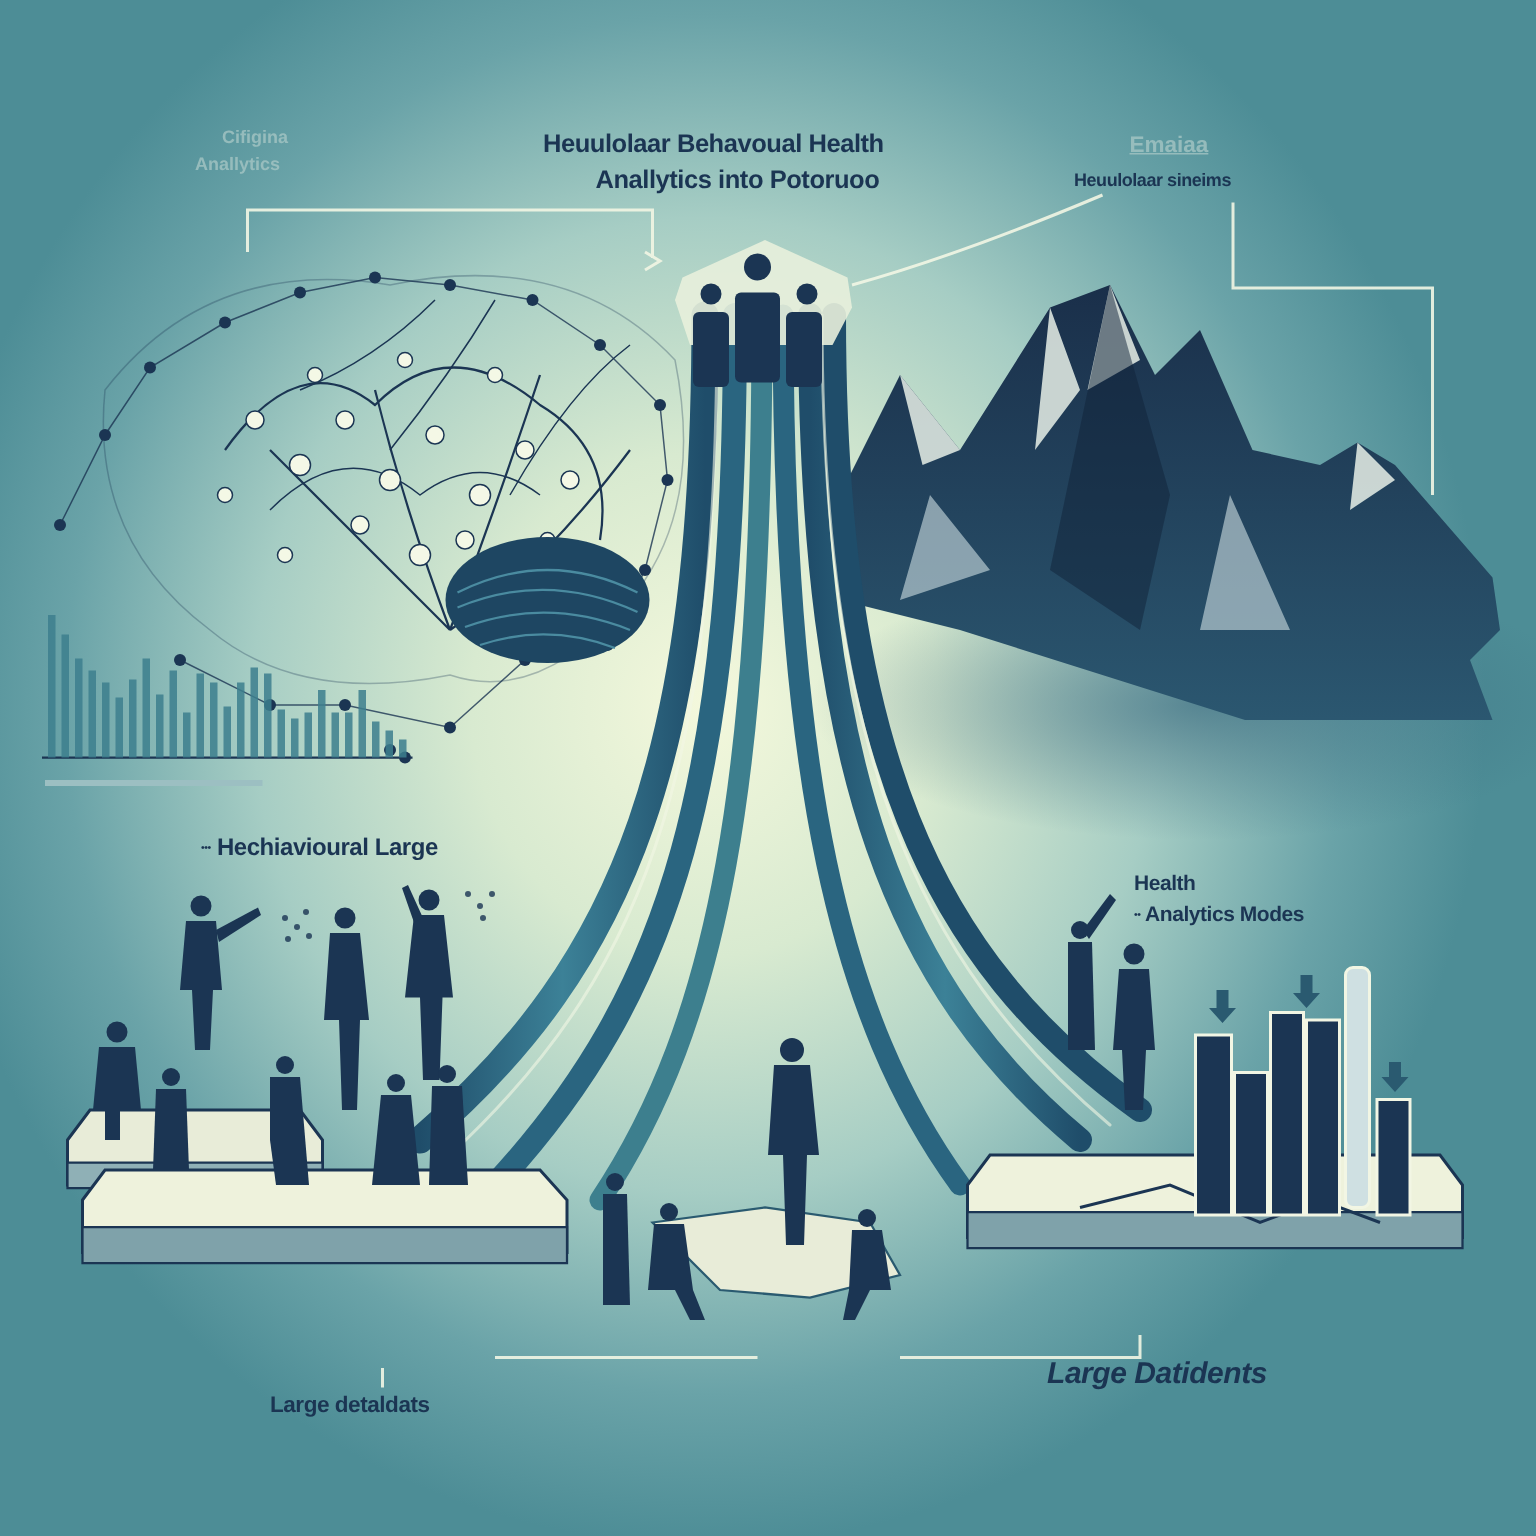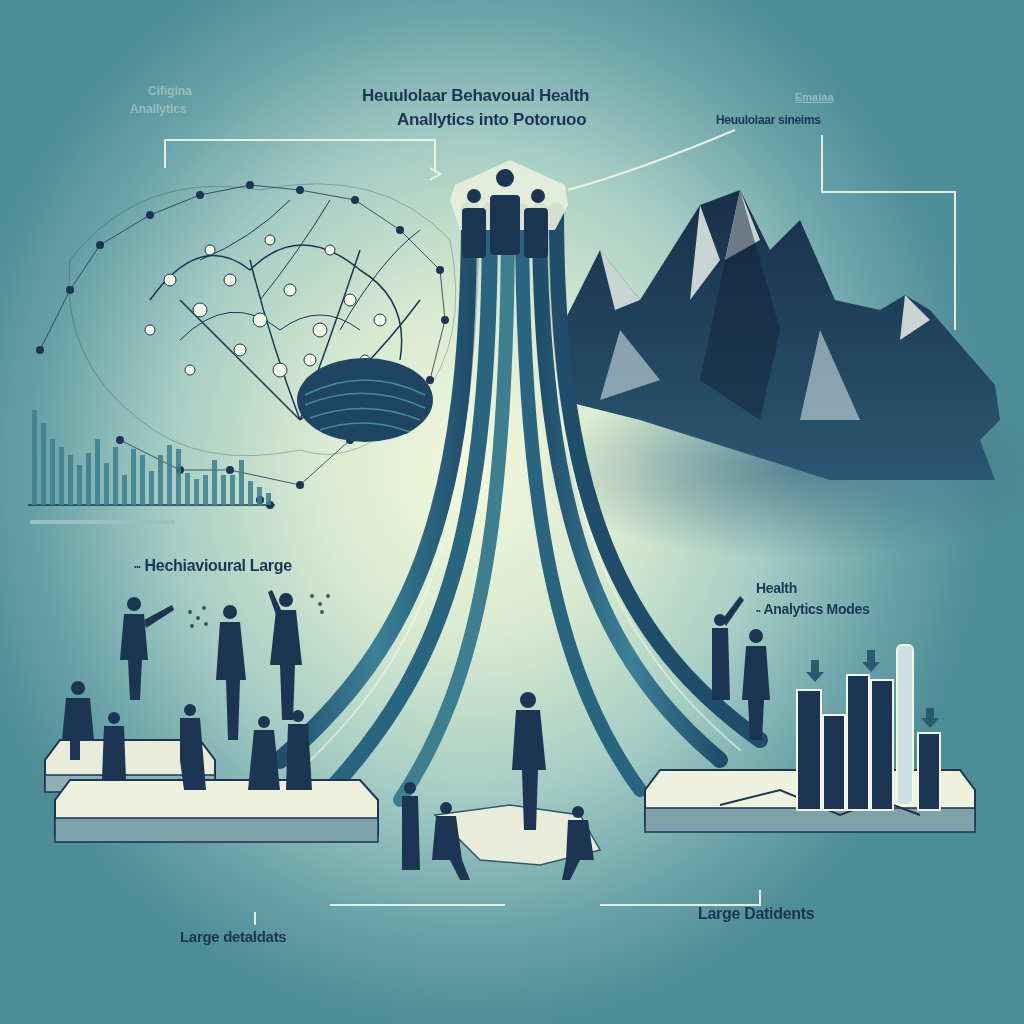--- a/index.html
+++ b/index.html
@@ -260,32 +260,32 @@
     <circle cx="320" cy="604" r="2"></circle>
       <circle cx="328" cy="596" r="2"></circle>
       <circle cx="322" cy="612" r="2"></circle>
   </g>
 </svg>
 
 <div class="faint" style="left:148px;top:82px;">
   <div>Cifigina</div>
   <div style="margin-left:-18px">Anallytics</div>
 </div>
-<div class="faint" style="left:795px;top:88px;font-size:11px;text-decoration:underline;">Emaiaa</div>
+<div class="faint" style="left:753px;top:88px;font-size:15px;text-decoration:underline;">Emaiaa</div>
 
 <div class="lbl" style="left:362px;top:86px;font-size:17px;">Heuulolaar Behavoual Health</div>
 <div class="lbl" style="left:397px;top:110px;font-size:17px;">Anallytics   into Potoruoo</div>
 
 <div class="lbl" style="left:716px;top:113px;font-size:12px;">Heuulolaar sineims</div>
 
 <div class="lbl" style="left:134px;top:557px;font-size:16px;">
   <span style="font-size:7px;vertical-align:middle">•••</span>
   <span>Hechiavioural Large</span>
 </div>
 
 <div class="lbl" style="left:756px;top:580px;font-size:14px;">Health</div>
 <div class="lbl" style="left:756px;top:601px;font-size:14px;">
   <span style="font-size:7px;vertical-align:middle">••</span>
   <span>Analytics Modes</span>
 </div>
 
 <div class="lbl" style="left:180px;top:905px;font-size:15px;margin-top:23px;">Large detaldats</div>
-<div class="lbl" style="left:698px;top:905px;font-size:16px;">Large Datidents</div>
+<div class="lbl" style="left:698px;top:905px;font-size:20px;font-style:italic;">Large Datidents</div>
 
 </body></html>

